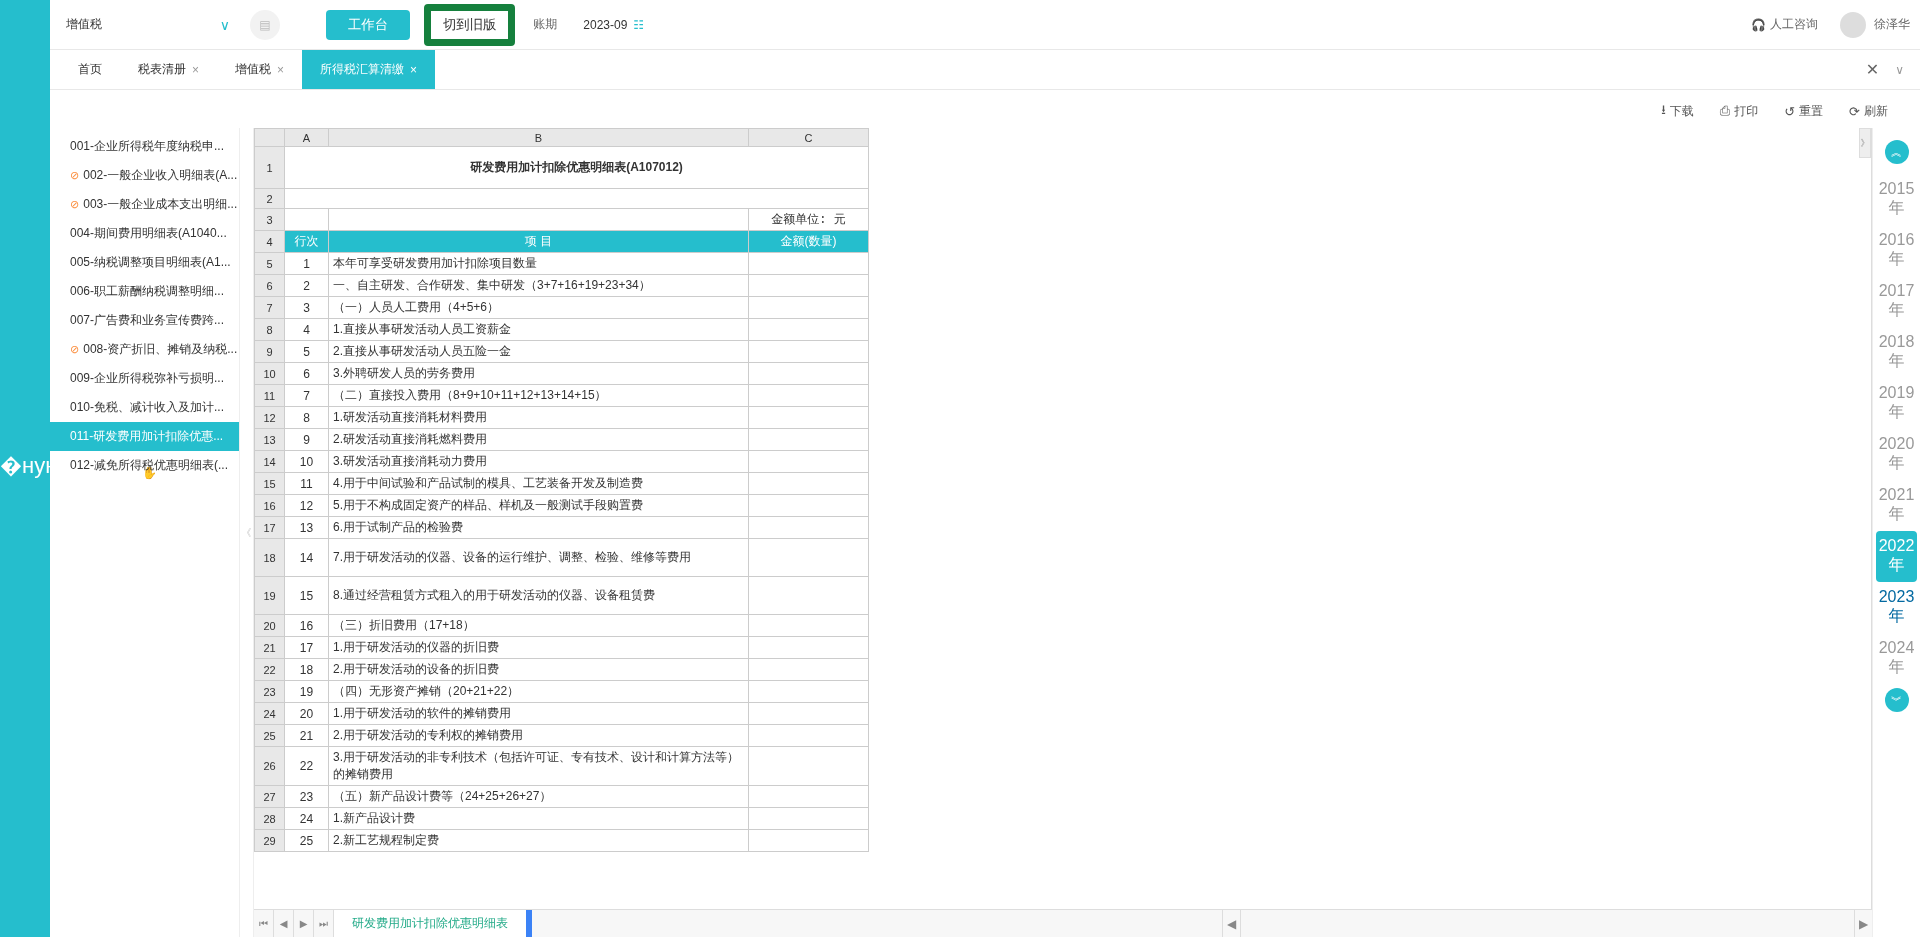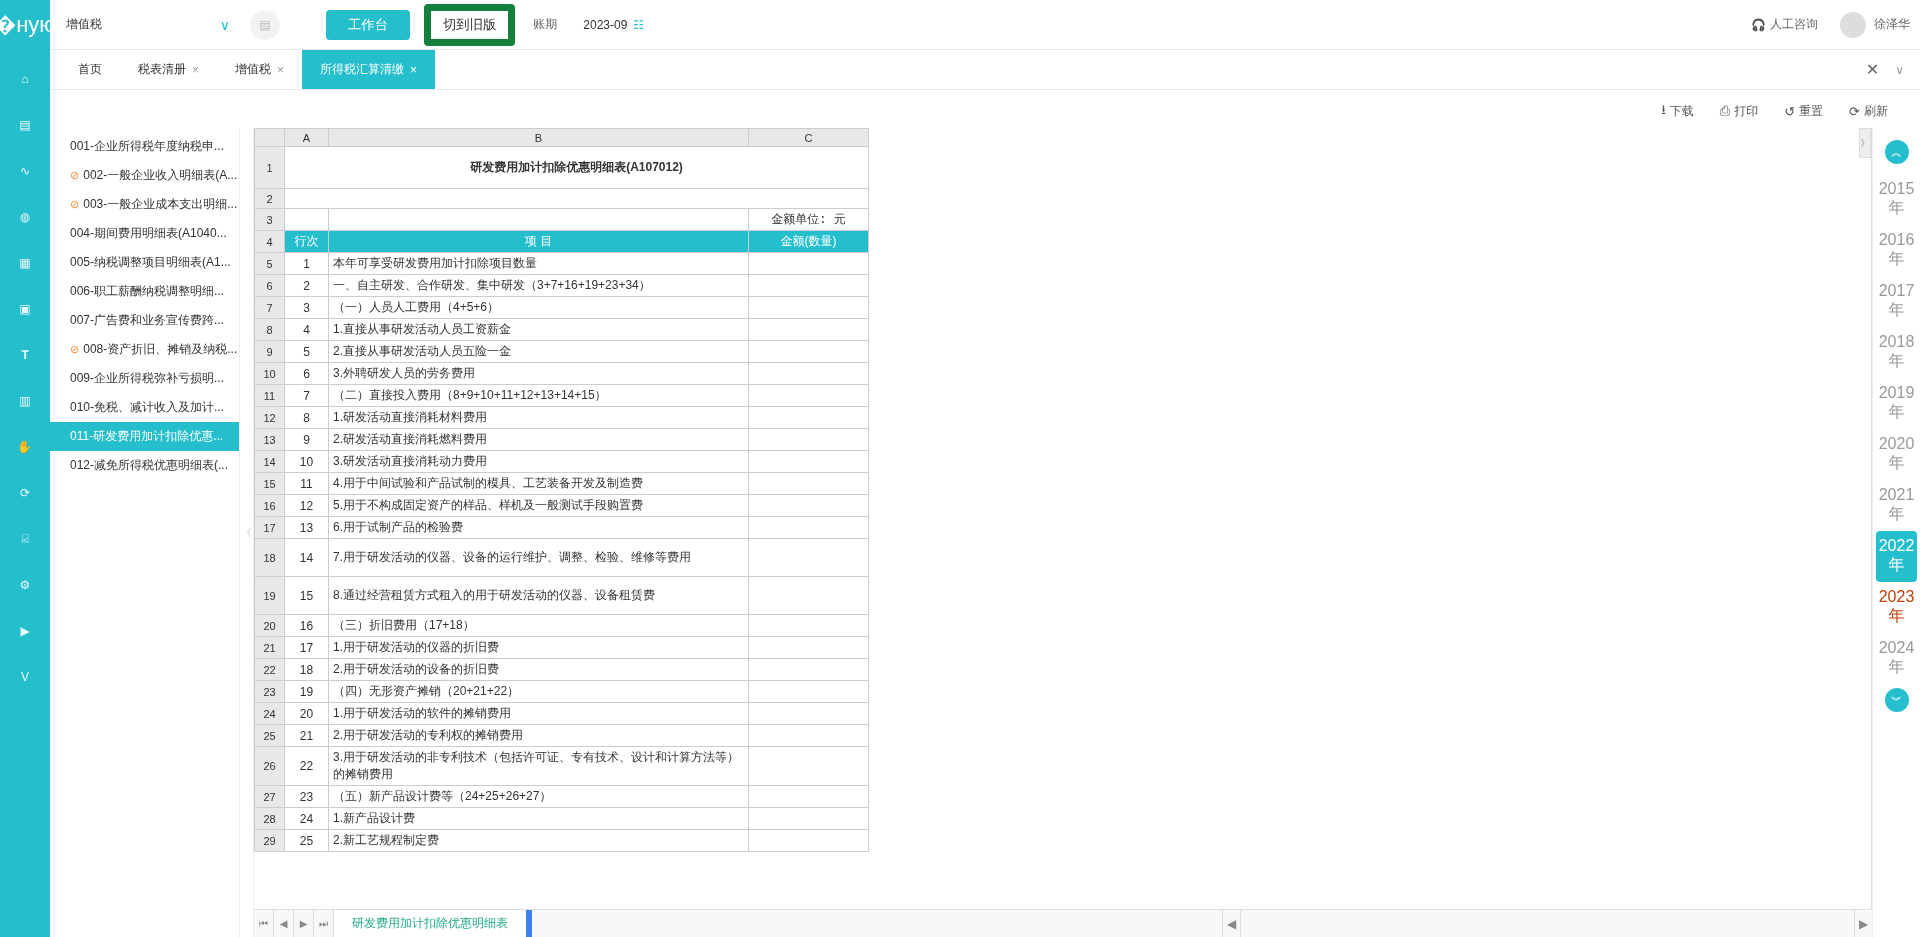--- a/index.html
+++ b/index.html
@@ -1,19 +1,19 @@
 <!DOCTYPE html>
 <html><head>
 <meta charset="utf-8">
 <style>
 * { margin: 0; padding: 0; box-sizing: border-box; }
 body { font-family: "Microsoft YaHei", sans-serif; font-size: 12px; color: #333; background: #fff; overflow: hidden; }
 
 .app { display: flex; height: 937px; width: 1920px; }
-.left-rail { width: 50px; background: #25becd; display: flex; flex-direction: column; align-items: center; padding-top: 8px; }
+.left-rail { width: 50px; background: #25becd; display: flex; flex-direction: row; align-items: center; padding-top: 8px; }
 .left-rail .logo { color: #fff; font-size: 22px; margin-bottom: 18px; }
 .left-rail .rail-icon { width: 22px; height: 22px; margin: 12px 0; color: rgba(255,255,255,0.9); display: flex; justify-content: center; align-items: center; cursor: pointer; }
 .left-rail .rail-icon.active { color: #fff; }
 
 .main { flex: 1; display: flex; flex-direction: column; }
 
 .topbar { height: 50px; display: flex; align-items: center; padding: 0 10px; border-bottom: 1px solid #e8e8e8; }
 .topbar .tax-select { width: 180px; color: #333; display: flex; align-items: center; padding-left: 6px; }
 .topbar .chev { color: #25becd; font-size: 14px; margin-left: auto; margin-right: 10px; }
 .topbar .round-icon { width: 30px; height: 30px; border-radius: 50%; background: #f2f2f2; margin: 0 10px; display: flex; align-items: center; justify-content: center; color: #bbb; }
@@ -71,21 +71,21 @@
 .sheet-tabs .stab { padding: 0 18px; display: flex; align-items: center; border-right: 6px solid #3b82f6; background: #fff; color: #2a8; font-size: 12px; cursor: pointer; }
 .sheet-tabs .hsbar { margin-left: auto; width: 650px; display: flex; align-items: center; border-left: 1px solid #ddd; }
 .sheet-tabs .hsbar .arrow { width: 18px; text-align: center; color: #888; border-right: 1px solid #ddd; height: 100%; display: flex; align-items: center; justify-content: center; cursor: pointer; }
 .sheet-tabs .hsbar .arrow:last-child { border-left: 1px solid #ddd; border-right: none; }
 .sheet-tabs .hsbar .track { flex: 1; }
 
 .year-rail { width: 48px; background: #fff; border-left: 1px solid #eee; padding-top: 8px; }
 .year-rail .yarr { width: 24px; height: 24px; border-radius: 50%; background: #25becd; color: #fff; margin: 4px auto 10px; display: flex; align-items: center; justify-content: center; cursor: pointer; font-size: 11px; }
 .year-rail .yitem { text-align: center; font-size: 16px; color: #999; padding: 6px 0; cursor: pointer; }
 .year-rail .yitem.active { background: #25becd; color: #fff; border-radius: 4px; margin: 0 3px; }
-.year-rail .yitem.current { color: #c2410c; }
+.year-rail .yitem.current { color: #0369a1; }
 
 .expand-handle { position: absolute; right: 0; top: 0; width: 12px; height: 30px; background: #eee; border: 1px solid #ddd; display: flex; align-items: center; justify-content: center; font-size: 9px; color: #888; cursor: pointer; }
 
 .body-cols { flex: 1; display: flex; overflow: hidden; }
 </style>
 </head>
 <body>
 
 <div class="app">
   <div class="left-rail">

